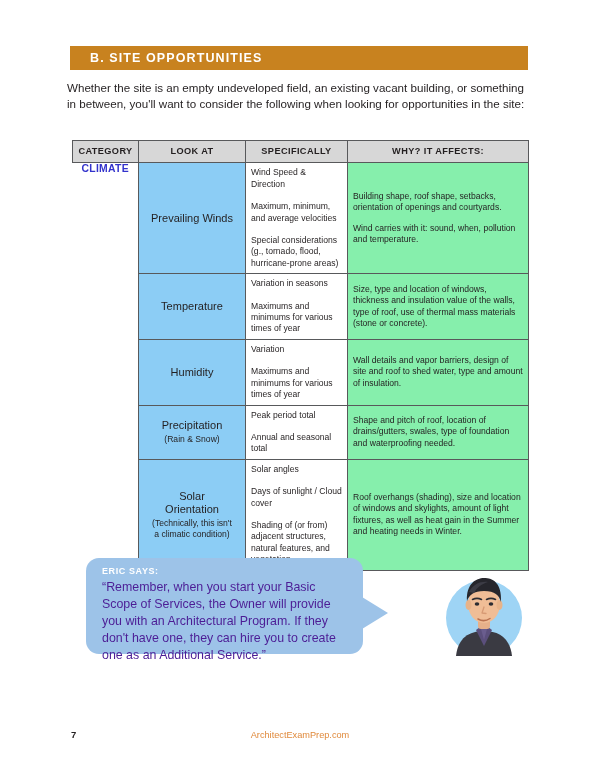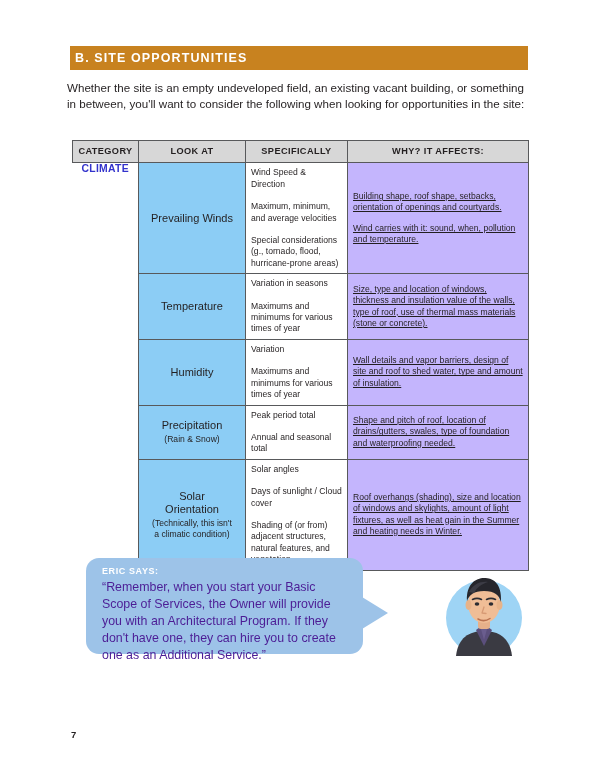--- a/index.html
+++ b/index.html
@@ -18,21 +18,21 @@
     left: 70px; top: 46px;
     width: 458px; height: 24px;
     background: #c8821f;
     display: flex; align-items: center;
   }
   .section-bar-title {
     color: #ffffff;
     font-size: 12.5px;
     font-weight: bold;
     letter-spacing: 1.1px;
-    padding-left: 5px;
+    padding-left: 20px;
   }
 
   
   .intro {
     position: absolute;
     left: 67px; top: 80px;
     width: 463px;
     font-size: 11.6px;
     line-height: 16.4px;
     color: #231f20;
@@ -94,21 +94,21 @@
     color: #231f20;
     padding: 6px 12px;
   }
   .look-sub {
     display: block;
     font-size: 8.6px;
     line-height: 10.6px;
     margin-top: 2px;
   }
   td.spec-cell { background: #ffffff; }
-  td.why-cell  { background: #c4b5fd; vertical-align: middle; text-decoration: underline; }
+  td.why-cell  { background: #86efac; vertical-align: middle; }
   .spec-cell p, .why-cell p { margin: 0; }
   .spec-cell p + p { margin-top: 11px; }
   .why-cell p + p { margin-top: 9px; }
 
   
   .bubble-wrap { position: absolute; left: 86px; top: 558px; width: 300px; height: 112px; }
   .bubble {
     position: absolute; left: 0; top: 0;
     width: 277px; height: 96px;
     background: #9dc3e8;
@@ -286,14 +286,15 @@
       <ellipse cx="39" cy="36" rx="2.3" ry="1.7" fill="#2b2b31"></ellipse>
       <ellipse cx="53" cy="36" rx="2.3" ry="1.7" fill="#2b2b31"></ellipse>
       <path d="M34.5 31.5 Q39 29.3 43.5 31.5" stroke="#2b2b31" stroke-width="1.6" fill="none" stroke-linecap="round"></path>
       <path d="M48.5 31.5 Q53 29.3 57.5 31.5" stroke="#2b2b31" stroke-width="1.6" fill="none" stroke-linecap="round"></path>
       <path d="M46 39 L44 45 L48 45.5" stroke="#d79a74" stroke-width="1.3" fill="none" stroke-linecap="round" stroke-linejoin="round"></path>
       <path d="M40 51 Q46 54.5 52 50.5" stroke="#b9714f" stroke-width="1.5" fill="none" stroke-linecap="round"></path>
     </svg>
   </div>
 
   <div class="page-num">7</div>
+  <div class="footer-brand">ArchitectExamPrep.com</div>
 
 </div>
 
 </body></html>

